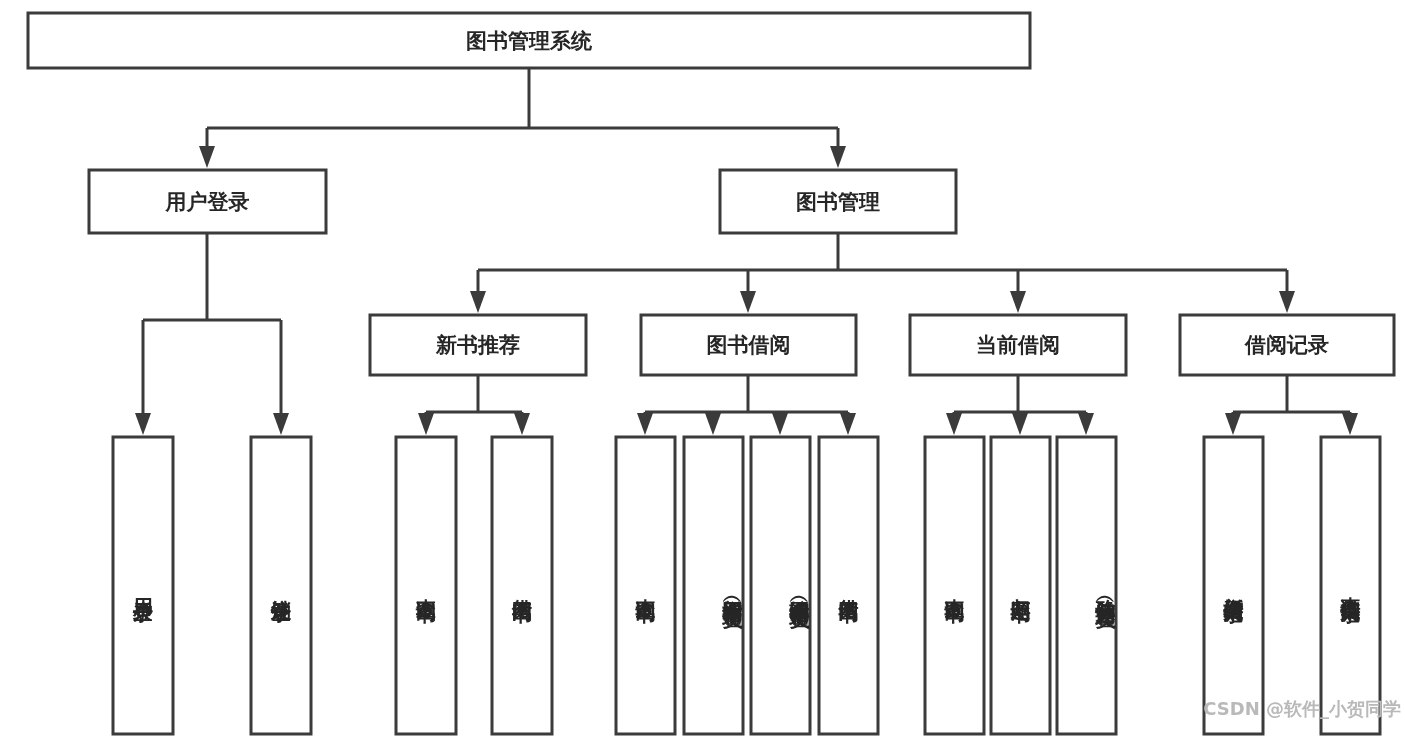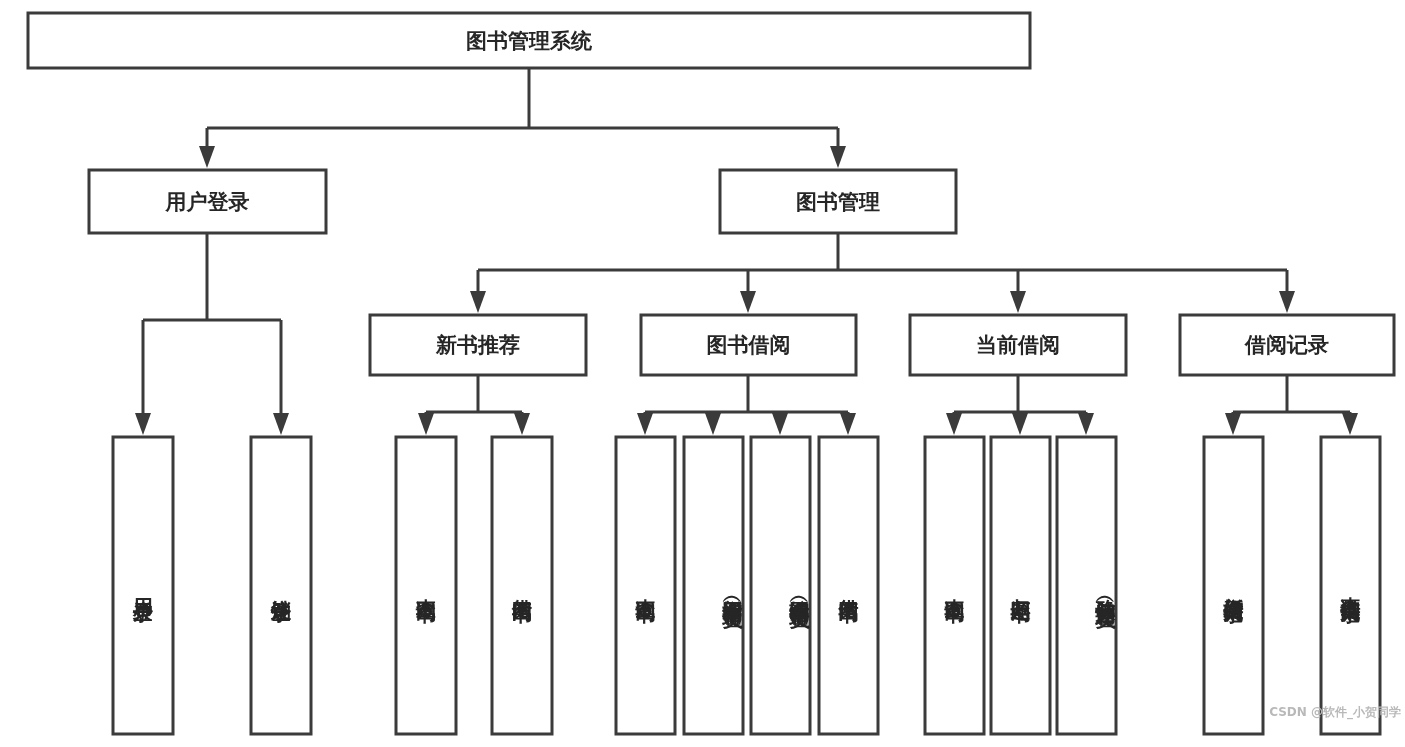--- a/index.html
+++ b/index.html
@@ -64,21 +64,21 @@
     fill: none;
   }
   .arrow-head {
     fill: #3b3b3b;
   }
   #watermark {
     position: absolute;
     right: 12px;
     bottom: 4px;
     font-family: "DejaVu Sans", "Liberation Sans", sans-serif;
-    font-size: 12px;
+    font-size: 18px;
     color: #b9b9b9;
     white-space: nowrap;
     pointer-events: none;
   }
 </style>
 </head>
 <body>
 
 <div id="diagram-root">
   <svg class="diagram" viewBox="0 0 1405 747">

